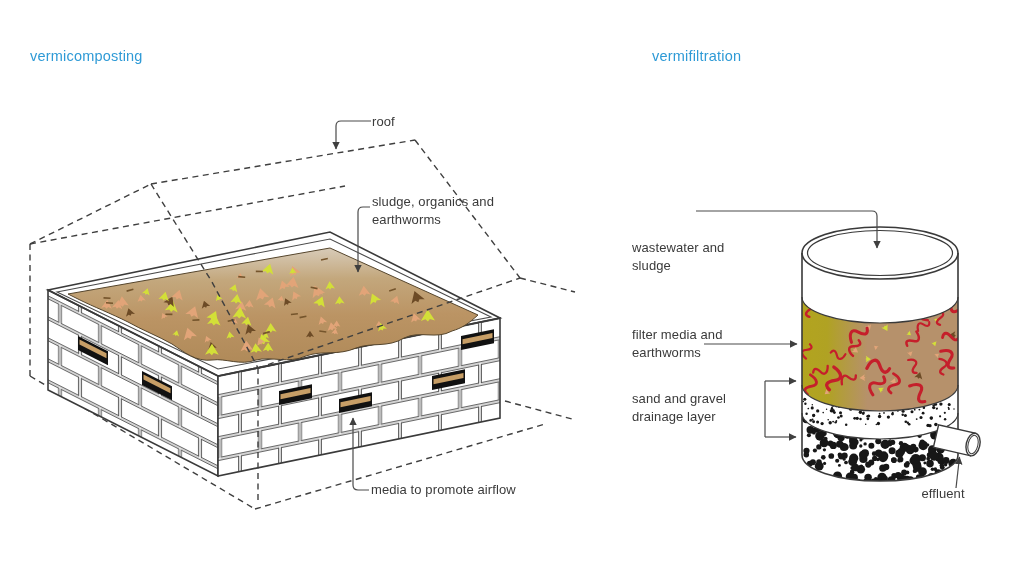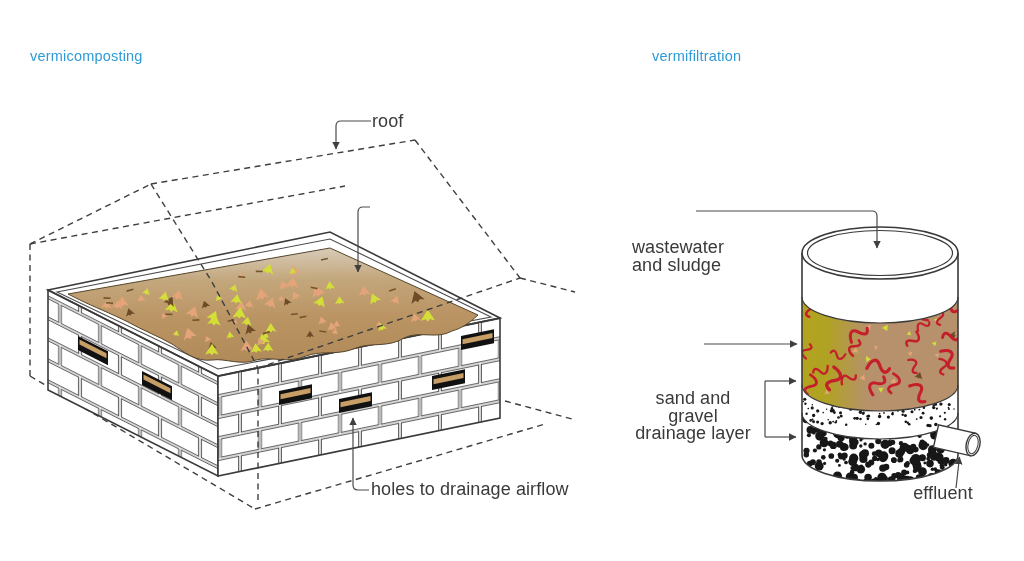--- a/index.html
+++ b/index.html
@@ -8,21 +8,21 @@
     background:#ffffff;
     font-family:"Liberation Sans", sans-serif;
   }
   #stage{position:absolute;left:0;top:0;width:1024px;height:419px;padding-left:16px;}
   svg#art{position:absolute;left:0;top:0;}
   .title{
     position:absolute;font-size:14.5px;line-height:17px;
     letter-spacing:.2px;color:#2e9ad6;
   }
   .lbl{
-    position:absolute;font-size:18px;line-height:17.5px;color:#3a3a3a;
+    position:absolute;font-size:13px;line-height:17.5px;color:#3a3a3a;
     letter-spacing:.1px;
   }
   .dash{stroke:#3f3f3f;stroke-width:1.4;fill:none;stroke-dasharray:6 4.5;}
   .ptr{stroke:#4a4a4a;stroke-width:1.2;fill:none;}
   .edge{stroke:#3a3a3a;stroke-width:1.6;fill:none;}
   .thin{stroke:#3a3a3a;stroke-width:1.2;fill:none;}
 </style>
 </head>
 <body>
 
@@ -765,19 +765,21 @@
       <path class="ptr" marker-end="url(#arr)" d="M765,437 L796,437"></path>
     </g>
     <path class="ptr" marker-end="url(#arr)" d="M956,488 L959.5,457"></path>
   </g>
 </svg>
 
 <div class="title" style="left:30px;top:48px;">vermicomposting</div>
 <div class="title" style="left:652px;top:48px;">vermifiltration</div>
 
 <div class="lbl" style="left:372px;top:113px;white-space:nowrap;">roof</div>
-<div class="lbl" style="left:371px;top:481px;white-space:nowrap;">holes to drainage airflow</div>
+<div class="lbl" style="left:372px;top:193px;width:150px;">sludge, organics and earthworms</div>
+<div class="lbl" style="left:371px;top:481px;white-space:nowrap;">media to promote airflow</div>
 
 <div class="lbl" style="left:632px;top:191px;width:116px;margin-top:48px;">wastewater and sludge</div>
-<div class="lbl" style="left:632px;top:390px;width:122px;text-align:center;">sand and gravel drainage layer</div>
+<div class="lbl" style="left:632px;top:326px;width:116px;">filter media and earthworms</div>
+<div class="lbl" style="left:632px;top:390px;width:122px;">sand and gravel drainage layer</div>
 <div class="lbl" style="left:910px;top:485px;width:66px;text-align:center;">effluent</div>
 
 </div>
 
 </body></html>

